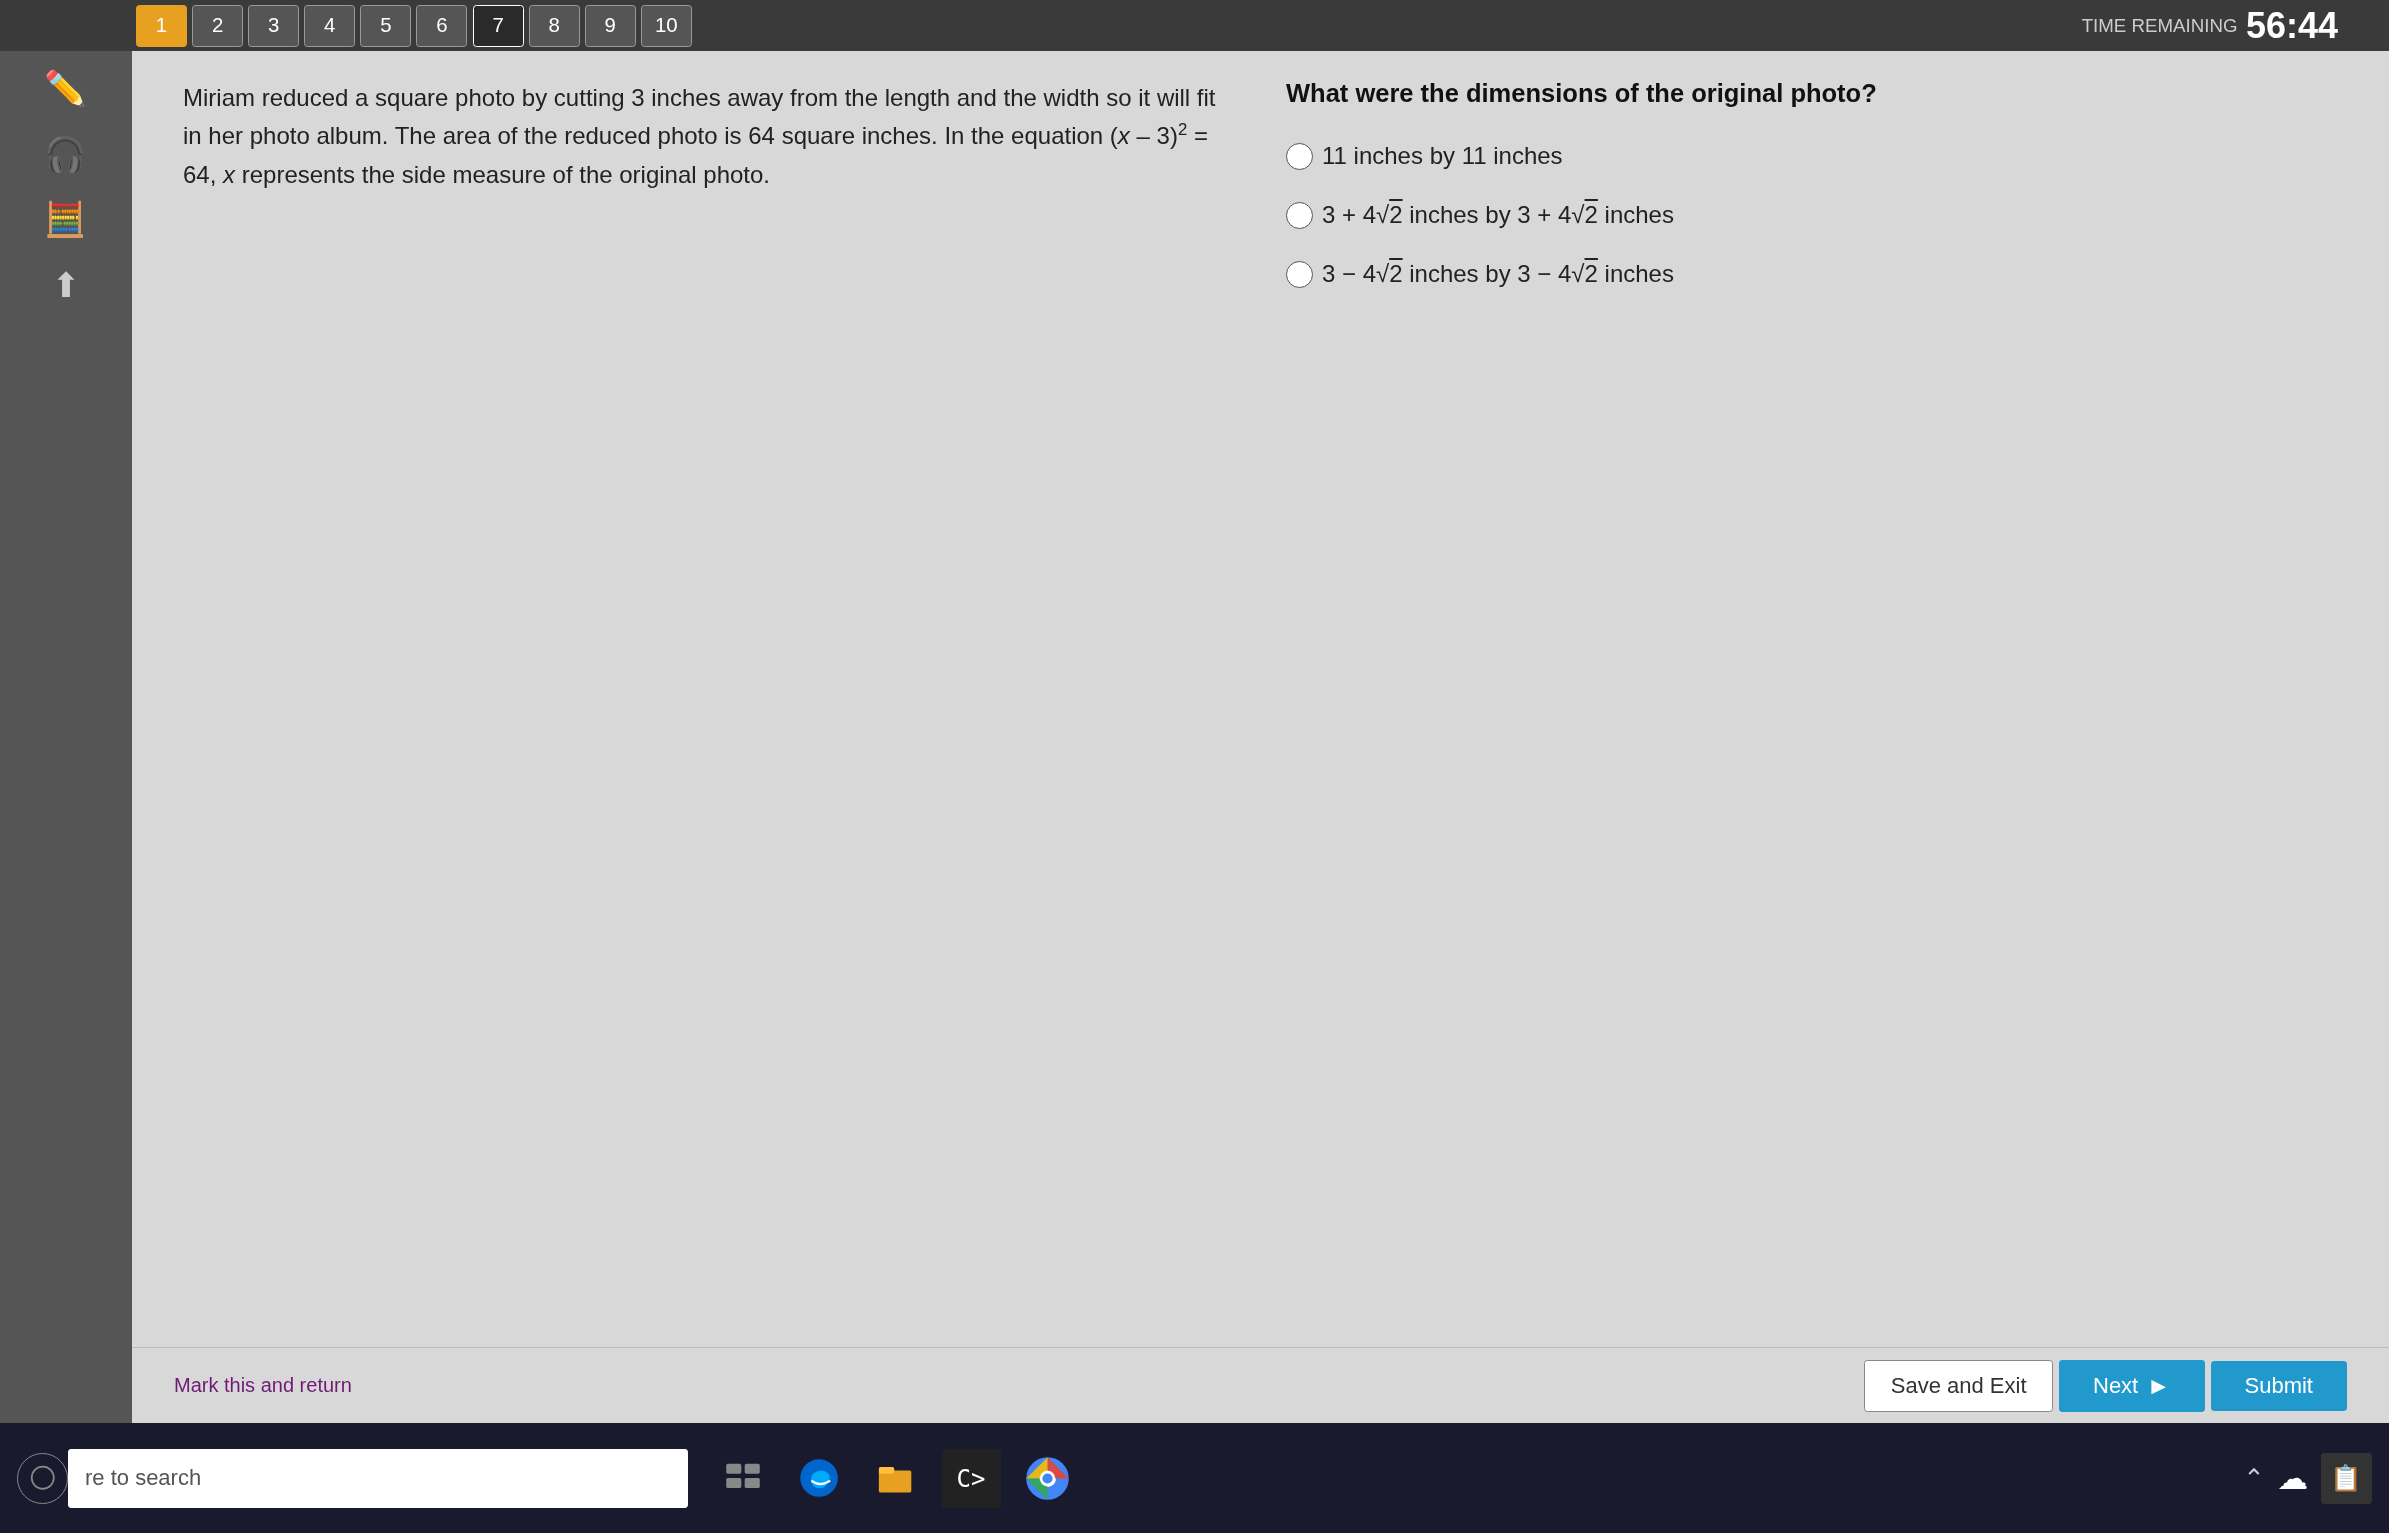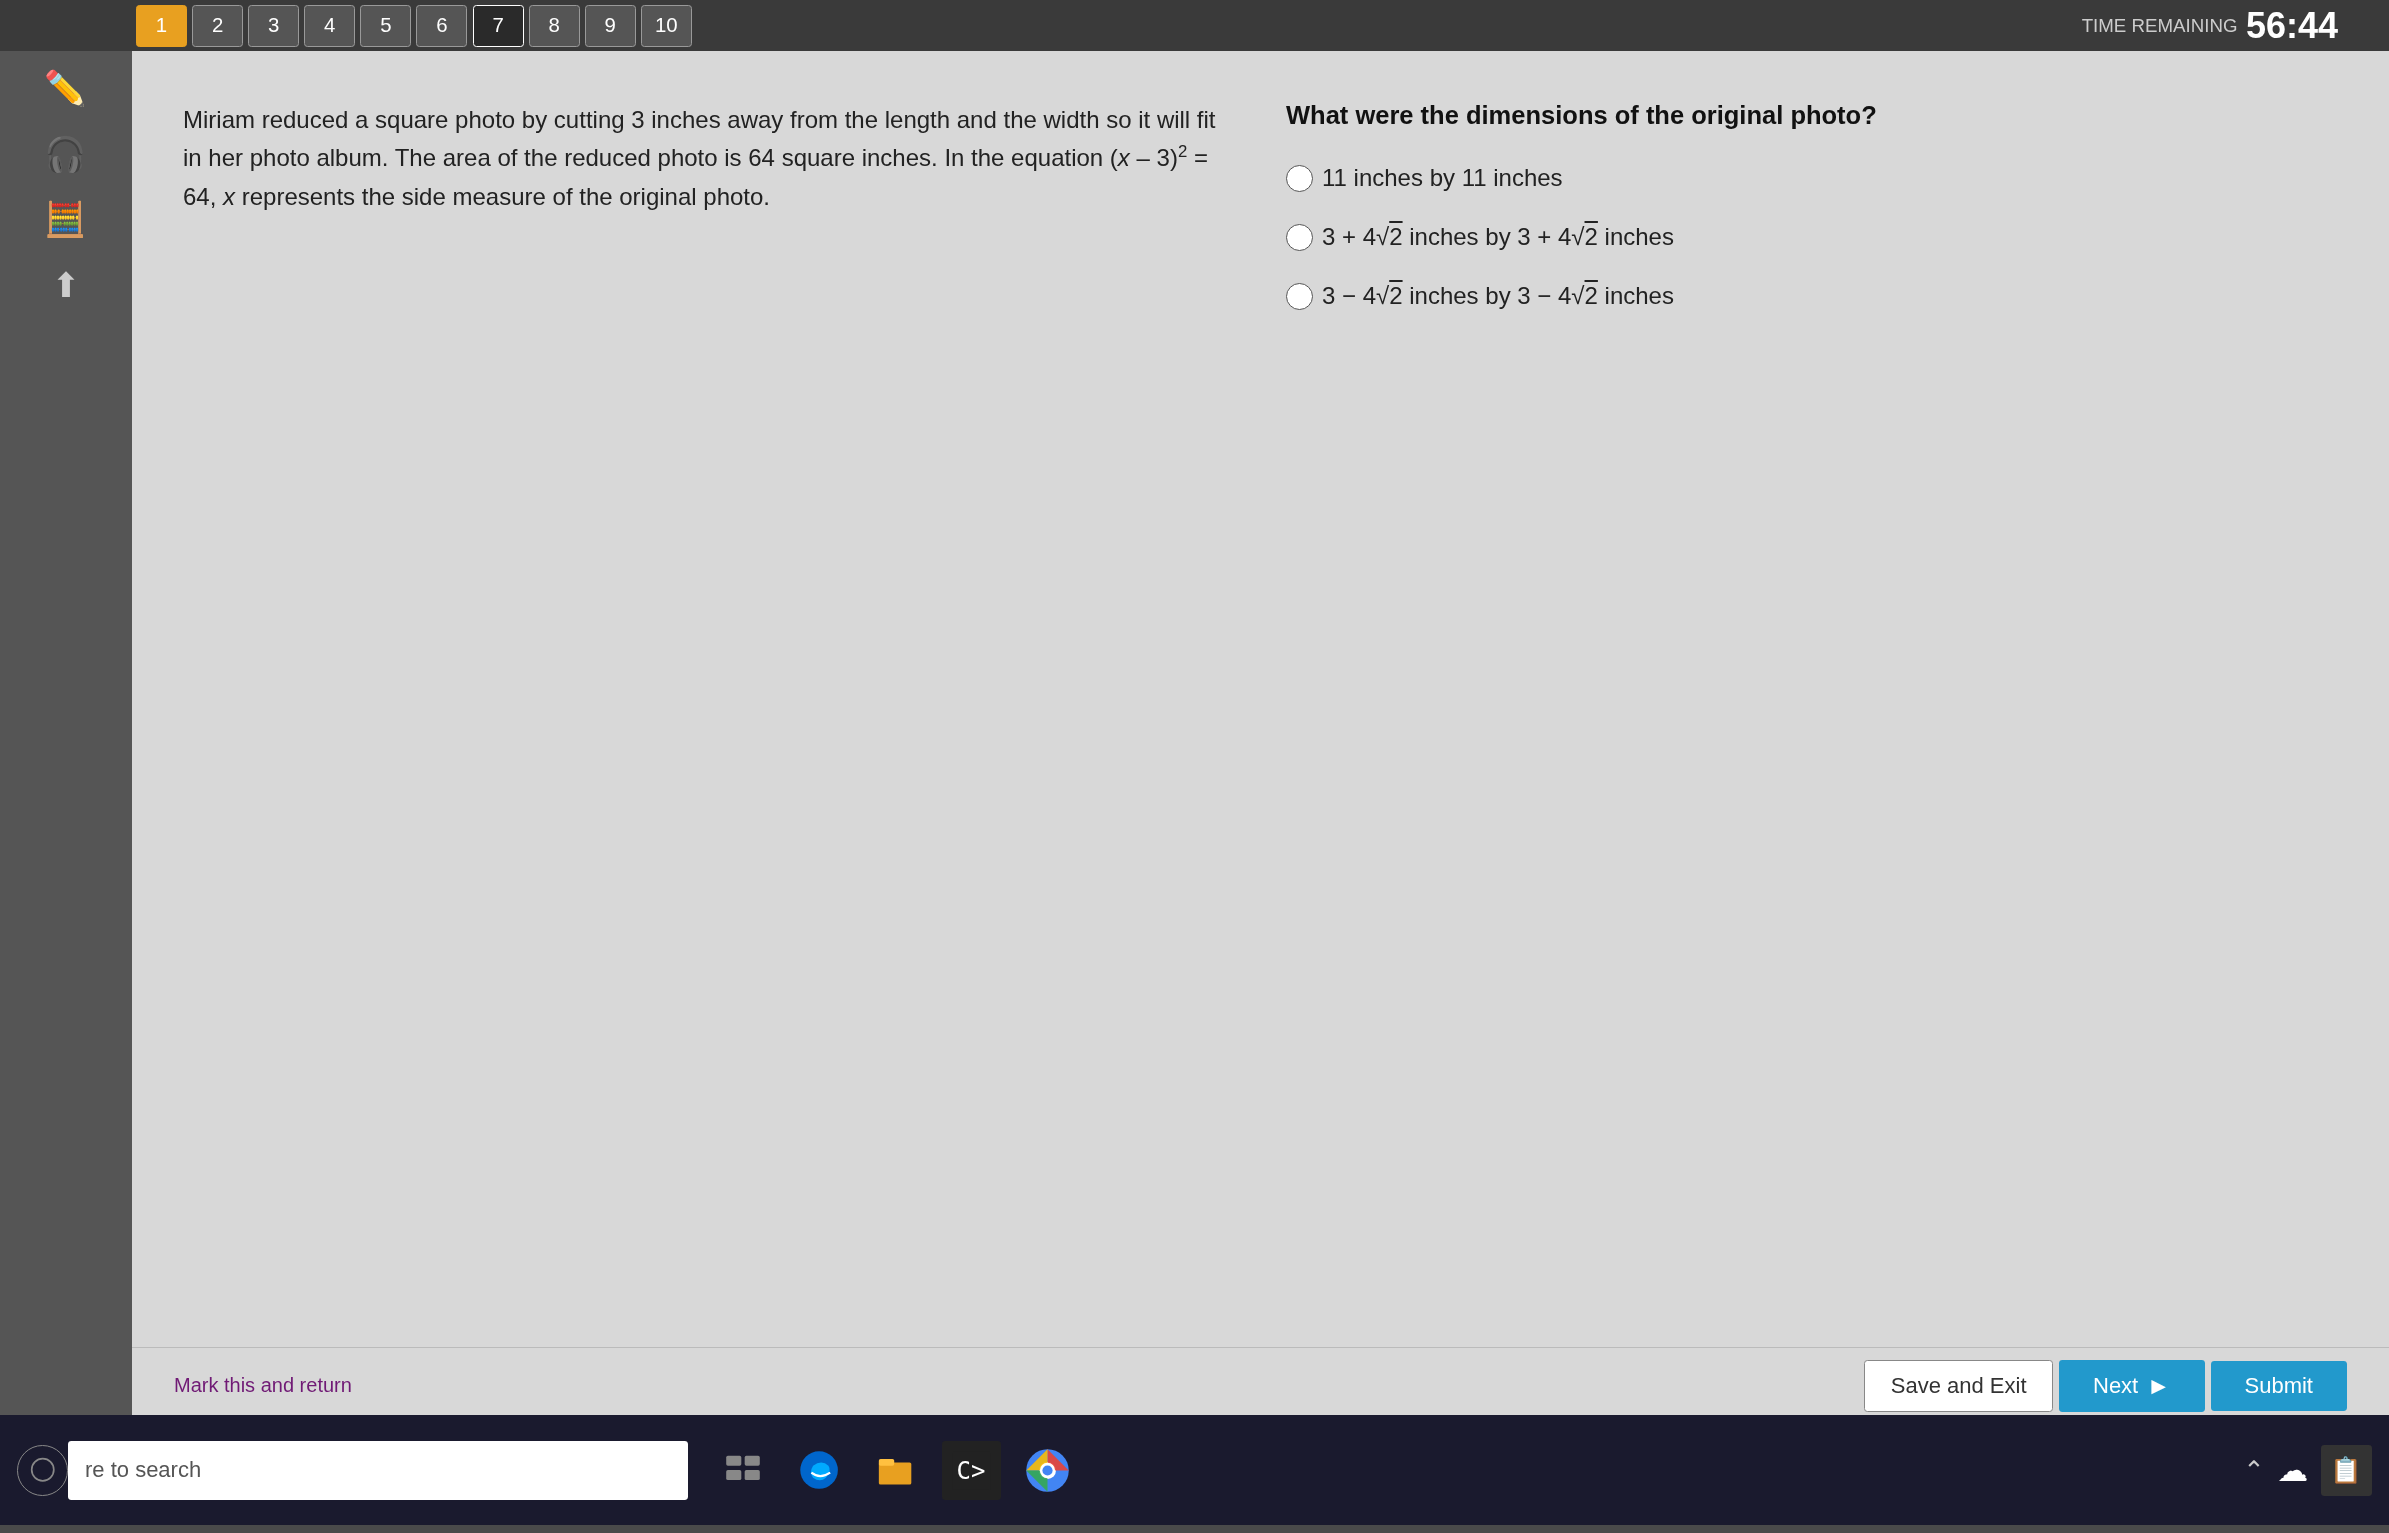--- a/index.html
+++ b/index.html
@@ -97,21 +97,21 @@
       right: 0;
       bottom: 110px;
       background: #d8d8d8;
       display: flex;
       flex-direction: column;
     }
 
     .question-area {
       flex: 1;
       display: flex;
-      padding: 50px 51px;
+      padding: 28px 51px;
       gap: 51px;
     }
 
     .question-left {
       flex: 1;
       font-size: 24px;
       line-height: 1.6;
       color: #222;
     }
 
@@ -210,21 +210,21 @@
       font-size: 22px;
       padding: 12px 34px;
       border: none;
       cursor: pointer;
       border-radius: 3.4px;
     }
 
     
     .taskbar {
       position: absolute;
-      bottom: 8px;
+      bottom: 0;
       left: 0;
       right: 0;
       height: 110px;
       background: #1a1a2e;
       display: flex;
       align-items: center;
       padding: 0 17px;
     }
 
     .search-box {

